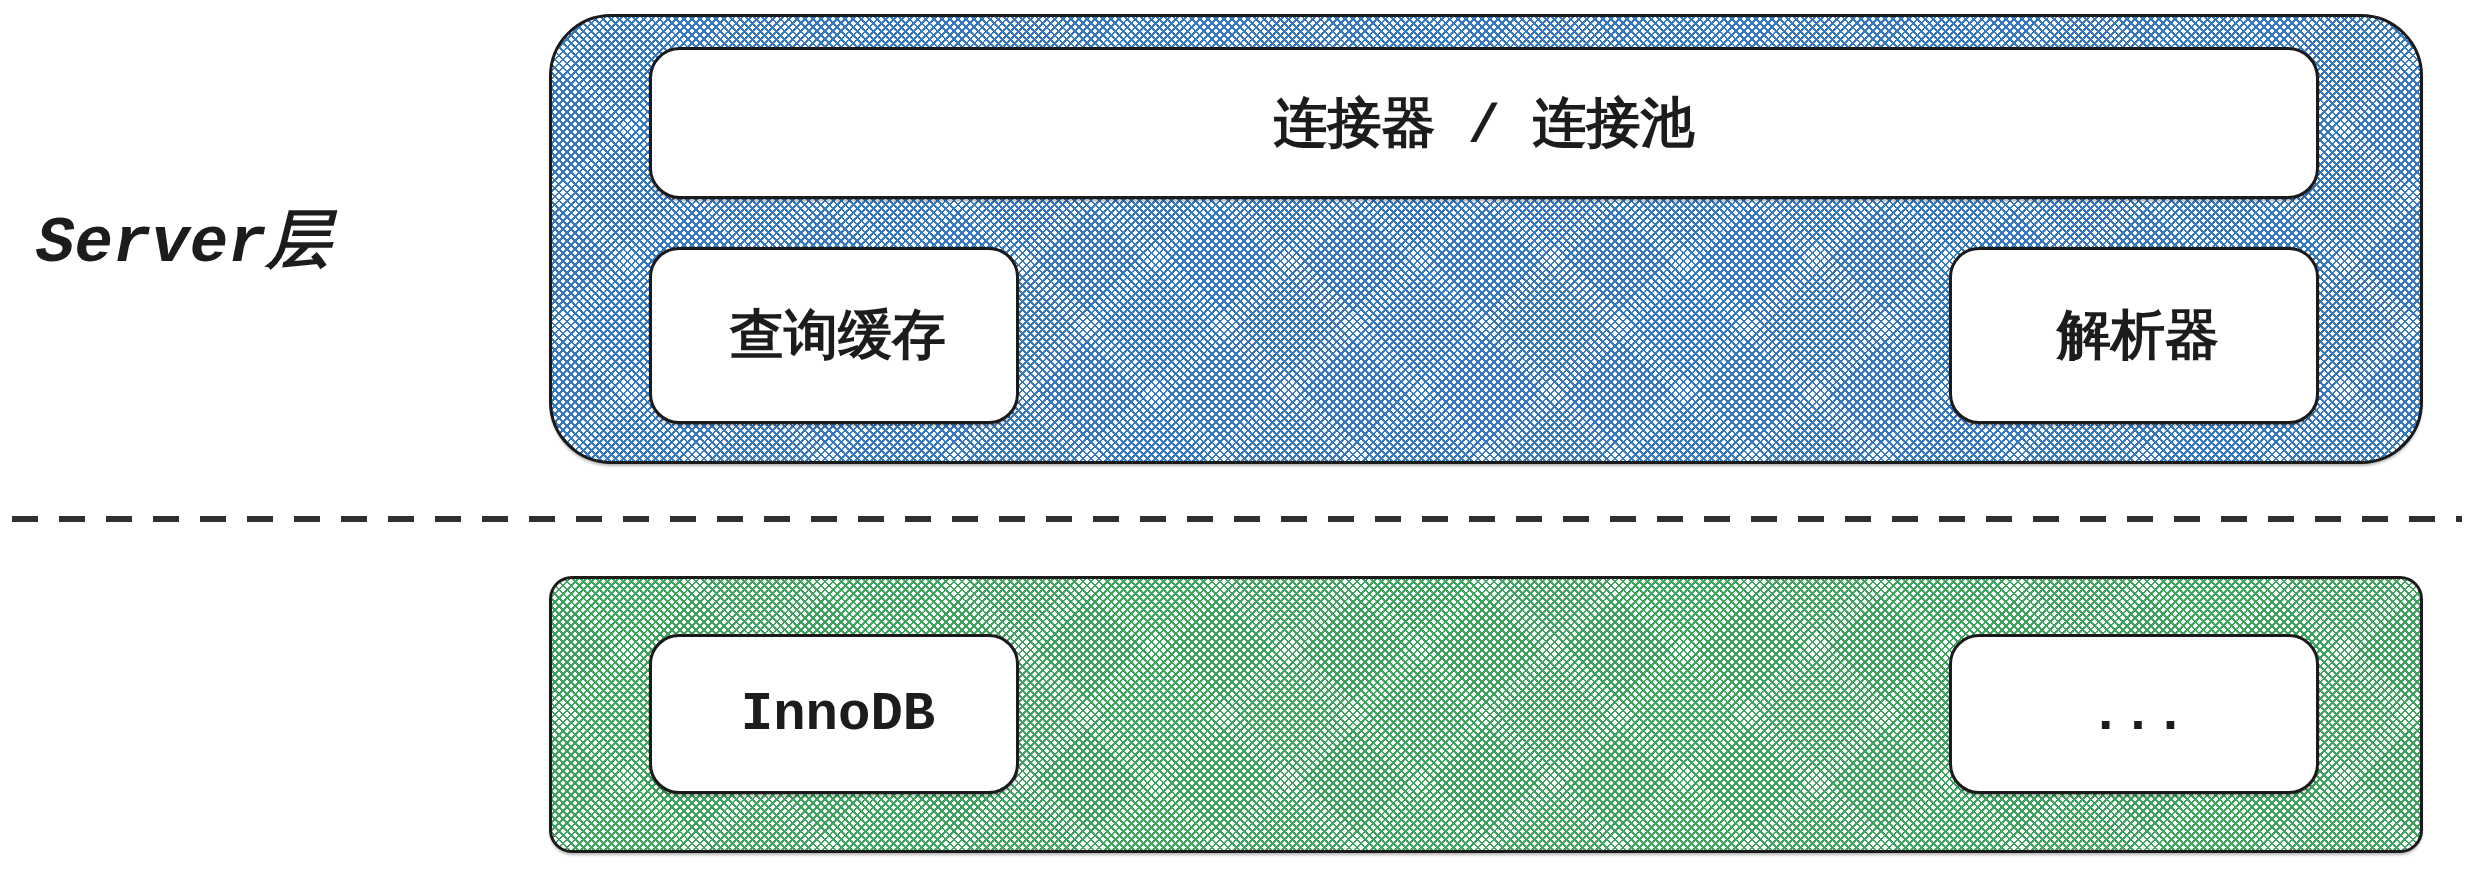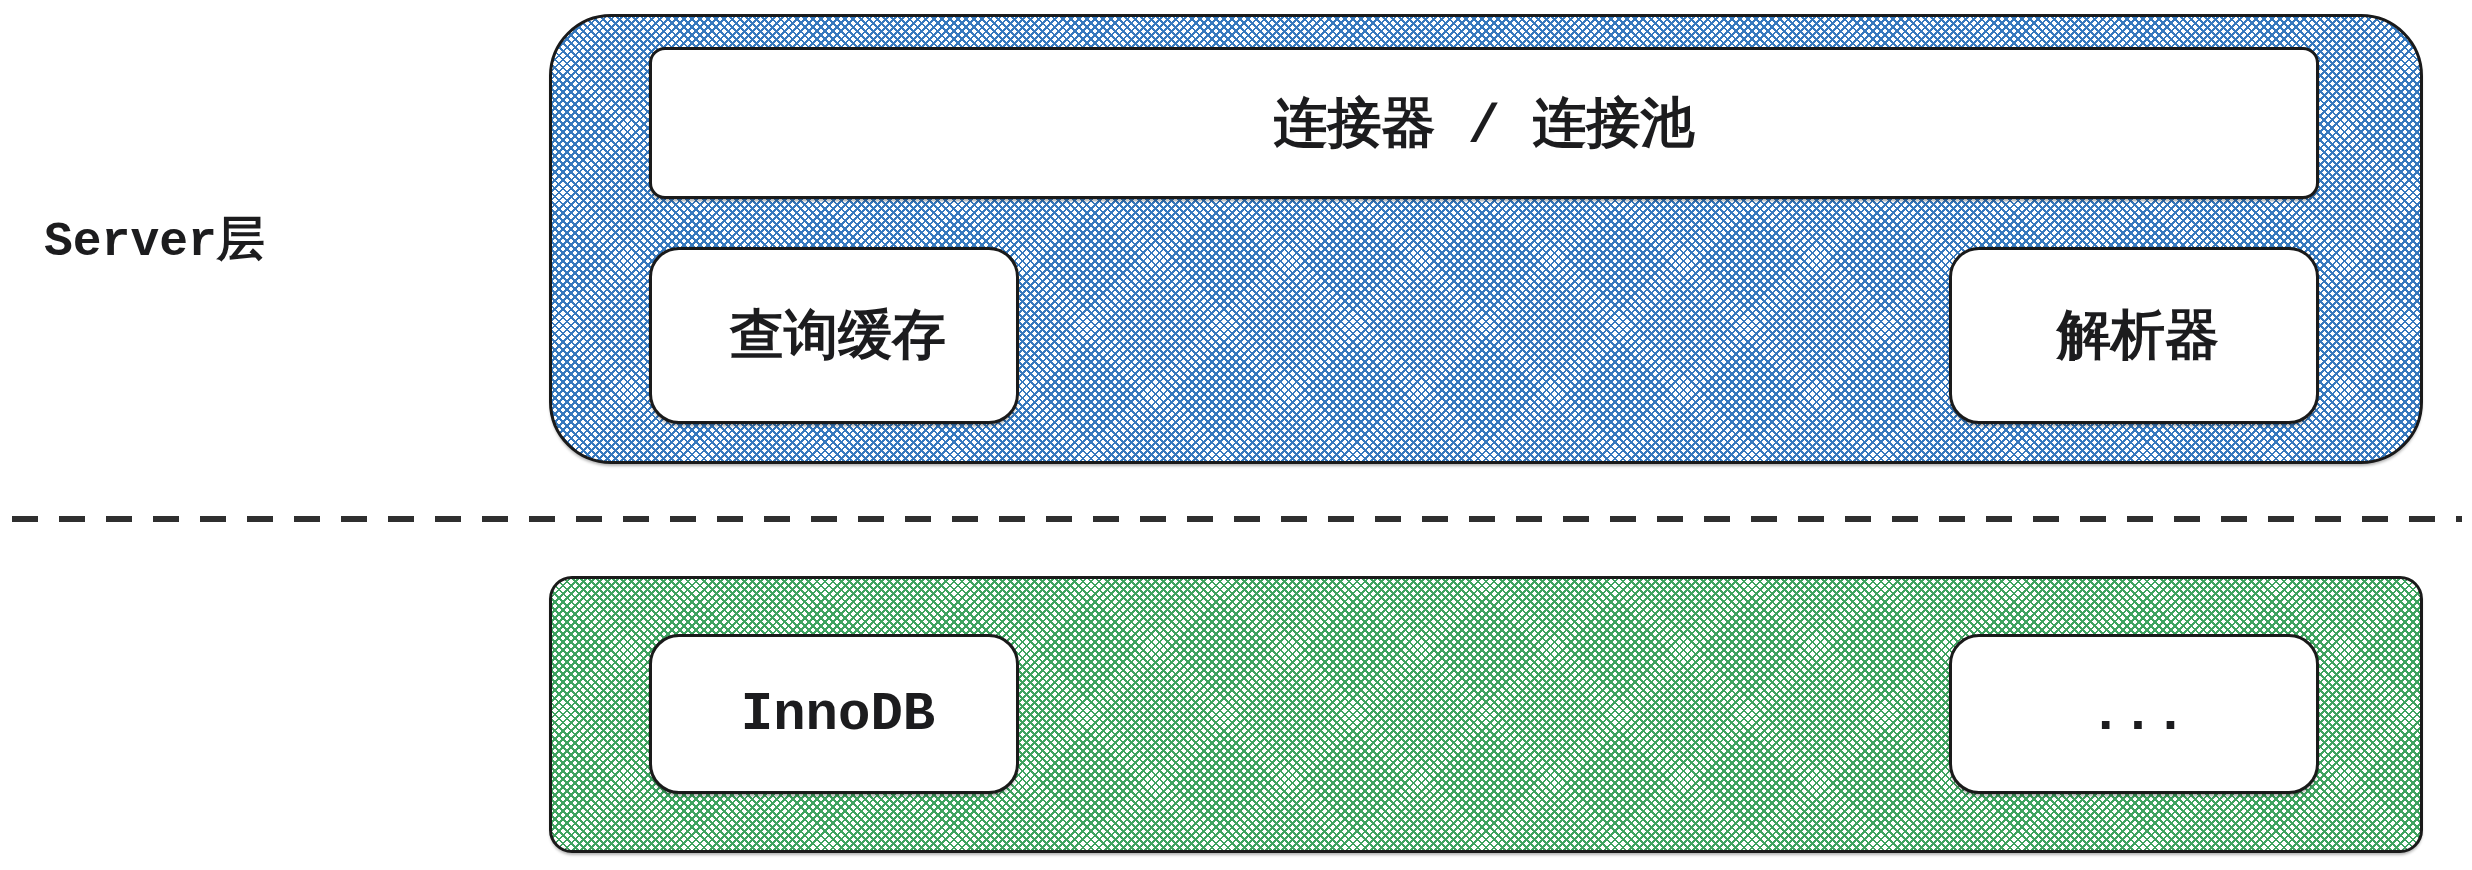--- a/index.html
+++ b/index.html
@@ -16,29 +16,30 @@
     position: relative;
     width: 2472px;
     height: 870px;
     background: var(--background);
     font-family: "Liberation Mono", "DejaVu Sans Mono", monospace;
     color: var(--text);
     overflow: hidden;
   }
   .side-label {
     position: absolute;
-    left: 44px;
+    left: 36px;
     width: 500px;
     display: flex;
     align-items: center;
     justify-content: flex-start;
-    font-size: 48px;
+    font-size: 64px;
     font-weight: 700;
     letter-spacing: 0;
     white-space: nowrap;
+    font-style: italic;
   }
   #server-label  { top: 14px;  height: 450px; }
   #storage-label { top: 576px; height: 277px; }
 
   .layer {
     position: absolute;
     left: 549px;
     width: 1874px;
     border: 3px solid var(--outline);
     background-color: #ffffff;
@@ -72,21 +73,21 @@
     font-weight: 700;
     box-shadow: 0 3px 3px -1px rgba(0,0,0,0.35);
     white-space: nowrap;
   }
   .layer.server .node.wide {
     position: absolute;
     left: 97px;
     right: 101px;
     top: 30px;
     height: 152px;
-    border-radius: 16px;
+    border-radius: 31px;
     text-align: center;
   }
   .row {
     position: absolute;
     left: 97px;
     right: 101px;
     display: flex;
     justify-content: space-between;
   }
   .layer.server .row  { top: 230px; height: 177px; }

